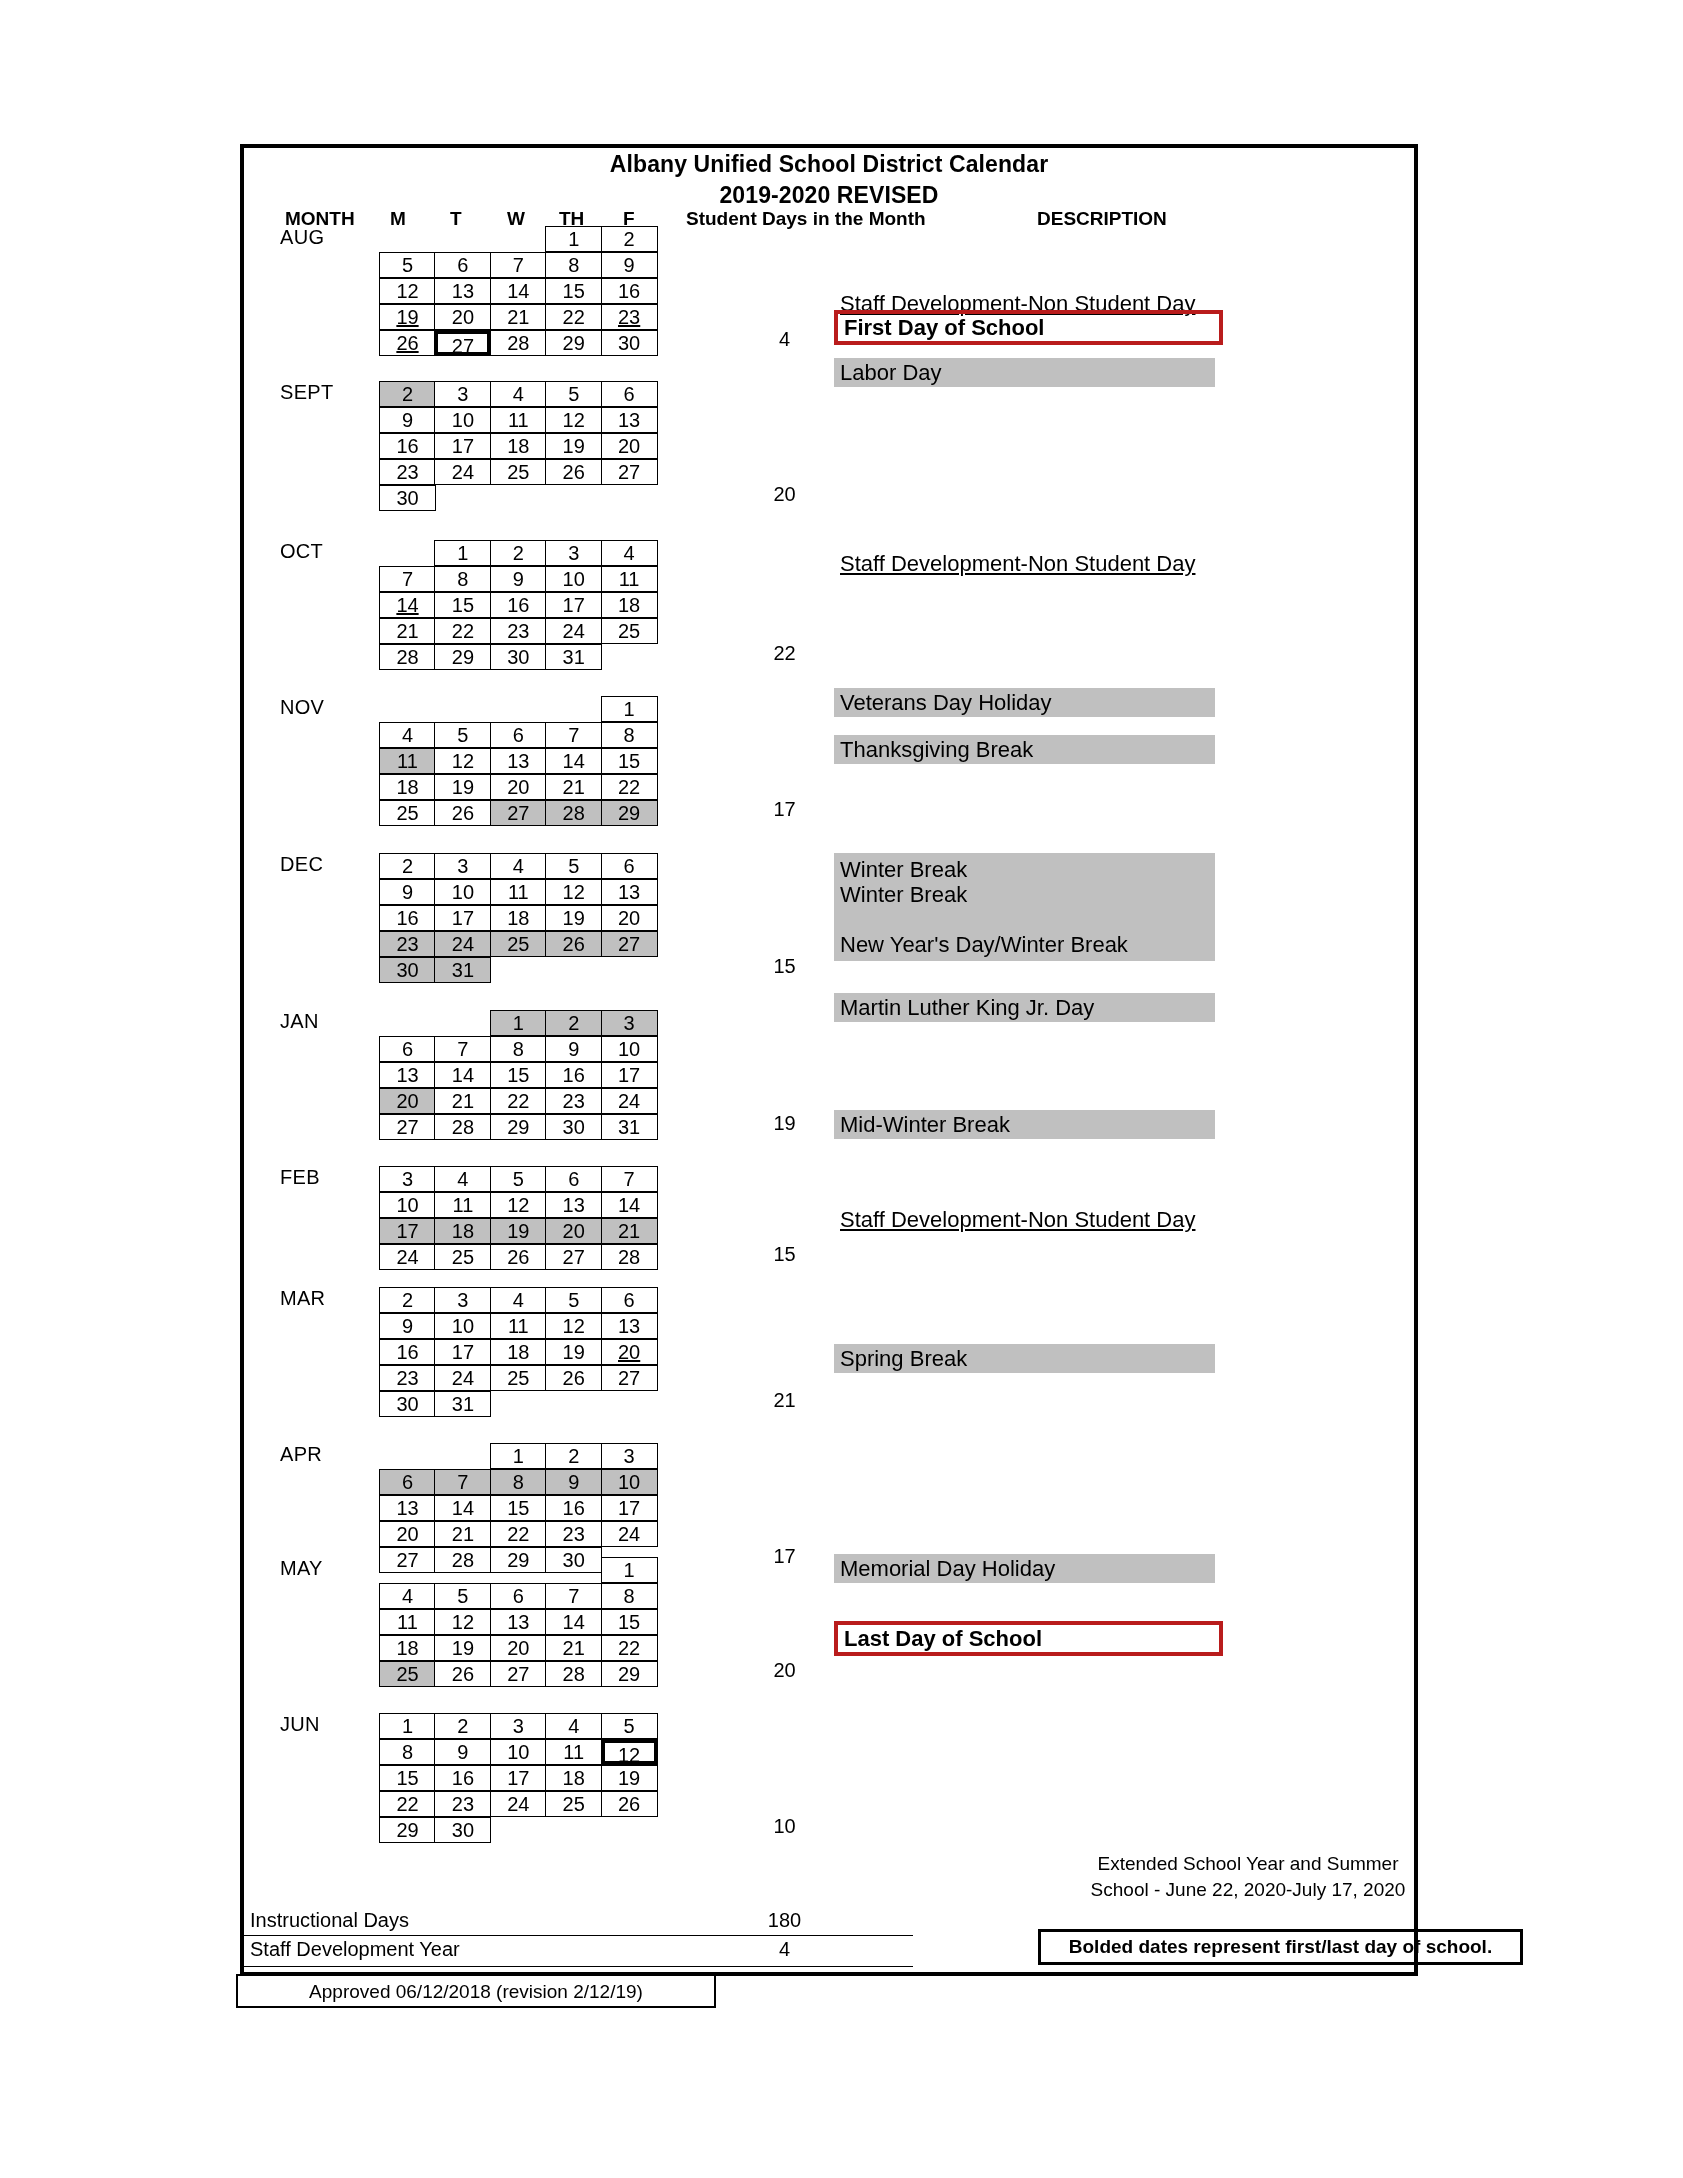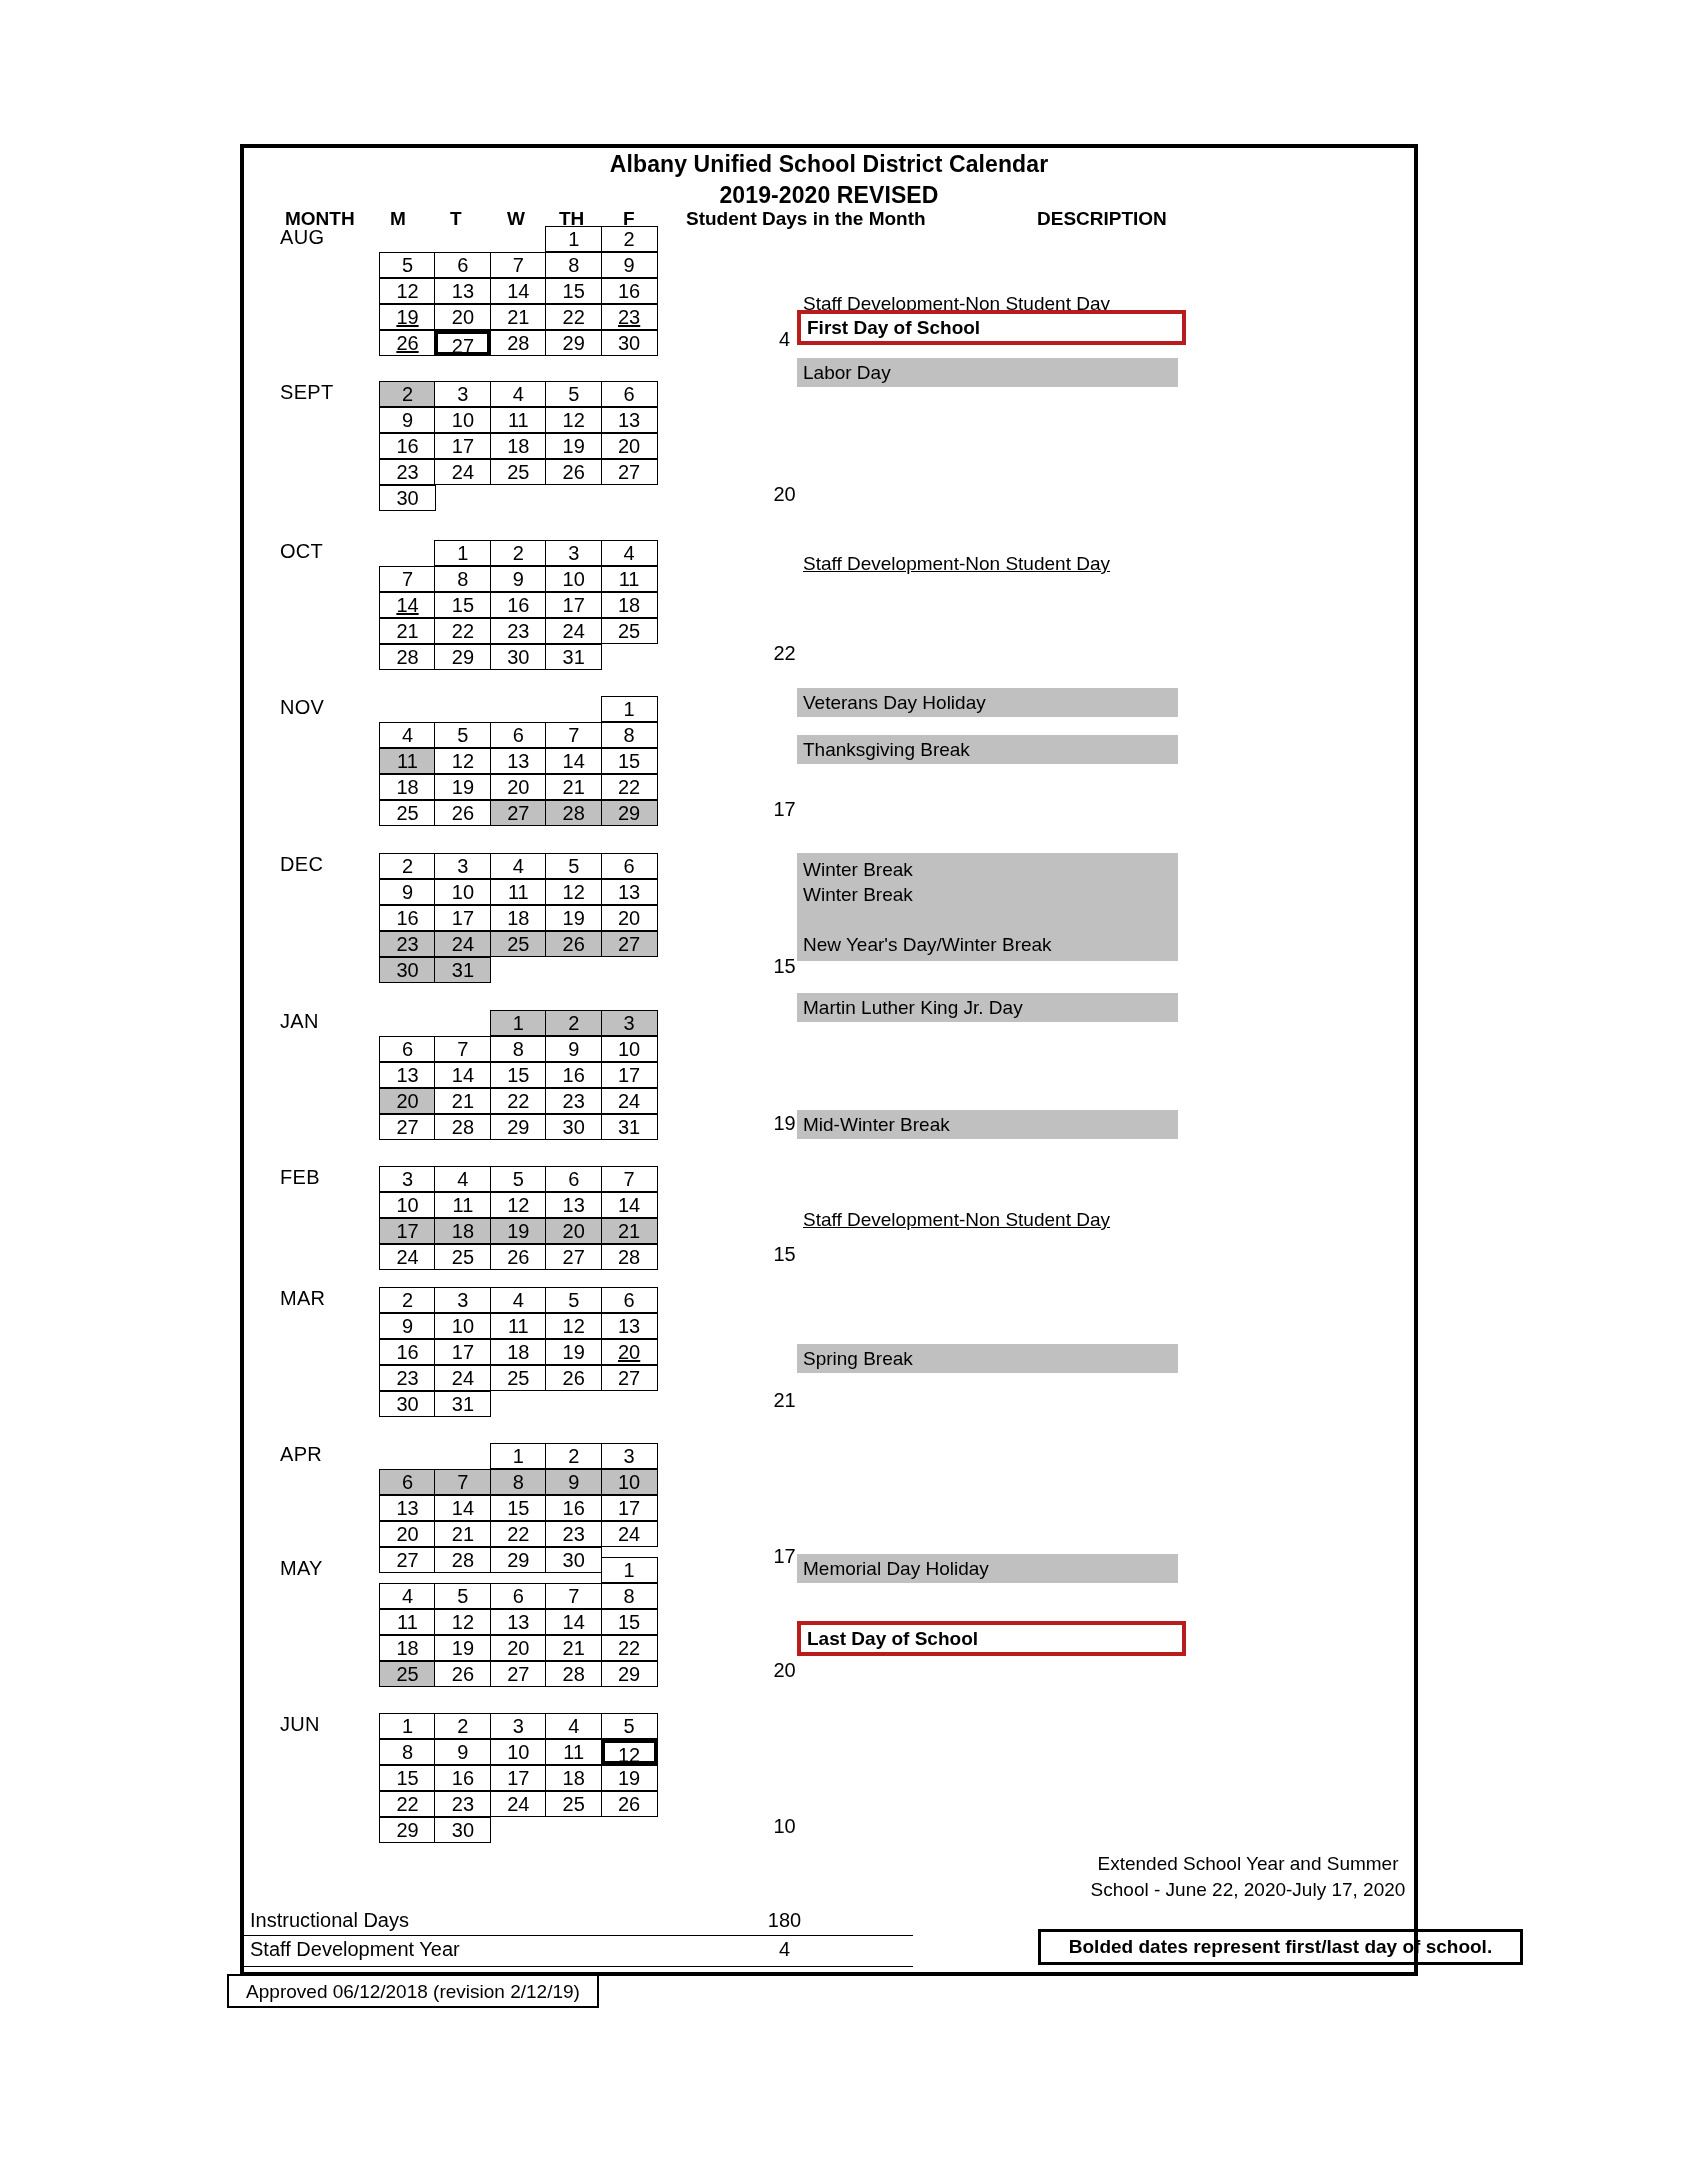--- a/index.html
+++ b/index.html
@@ -74,23 +74,23 @@
     position:absolute;
     left:495px;
     font-size:20px;
     text-align:center;
     width:99px;
   }
 
   
   .desc{
     position:absolute;
-    left:797px;
+    left:834px;
     width:381px;
-    font-size:19px;
+    font-size:22px;
     line-height:25px;
     white-space:nowrap;
   }
   .desc.shaded{background:#c0c0c0;padding:2px 6px;width:369px;}
   .desc.underline span{text-decoration:underline;}
   .desc.boxed{
     border:4px solid #b91c1c;
     font-weight:bold;
     padding:1px 6px;
     width:369px;
@@ -104,22 +104,22 @@
     position:absolute;left:240px;width:1178px;font-size:20px;
   }
   .summary-label{position:absolute;left:10px;}
   .summary-value{position:absolute;left:495px;width:99px;text-align:center;}
   .summary-line{
     position:absolute;left:0px;width:673px;height:0;
     border-bottom:1.6px solid #000;
   }
 
   .approved-box{
-    position:absolute;left:227px;
-    width:372px;height:34px;
+    position:absolute;left:236px;
+    width:480px;height:34px;
     border:2px solid #000;
     box-sizing:border-box;
     font-size:19px;
     text-align:center;
     line-height:31px;
   }
   .note-box{
     position:absolute;left:1038px;
     width:485px;height:36px;
     border:3px solid #000;

